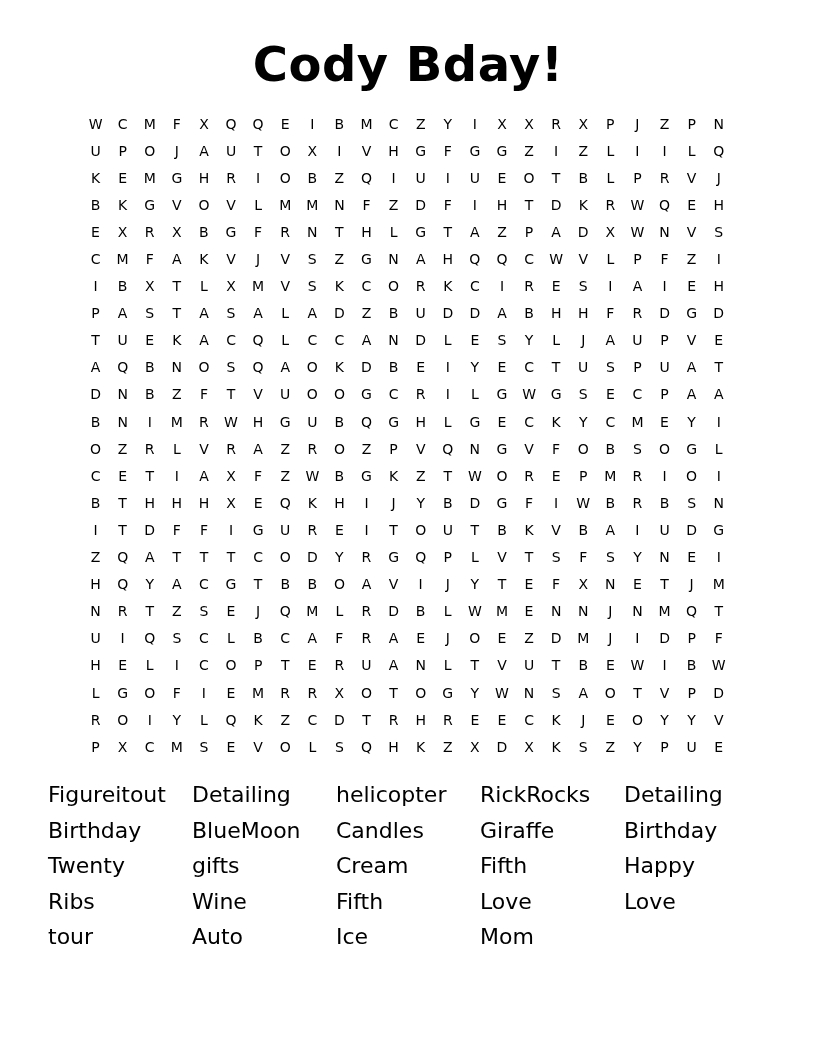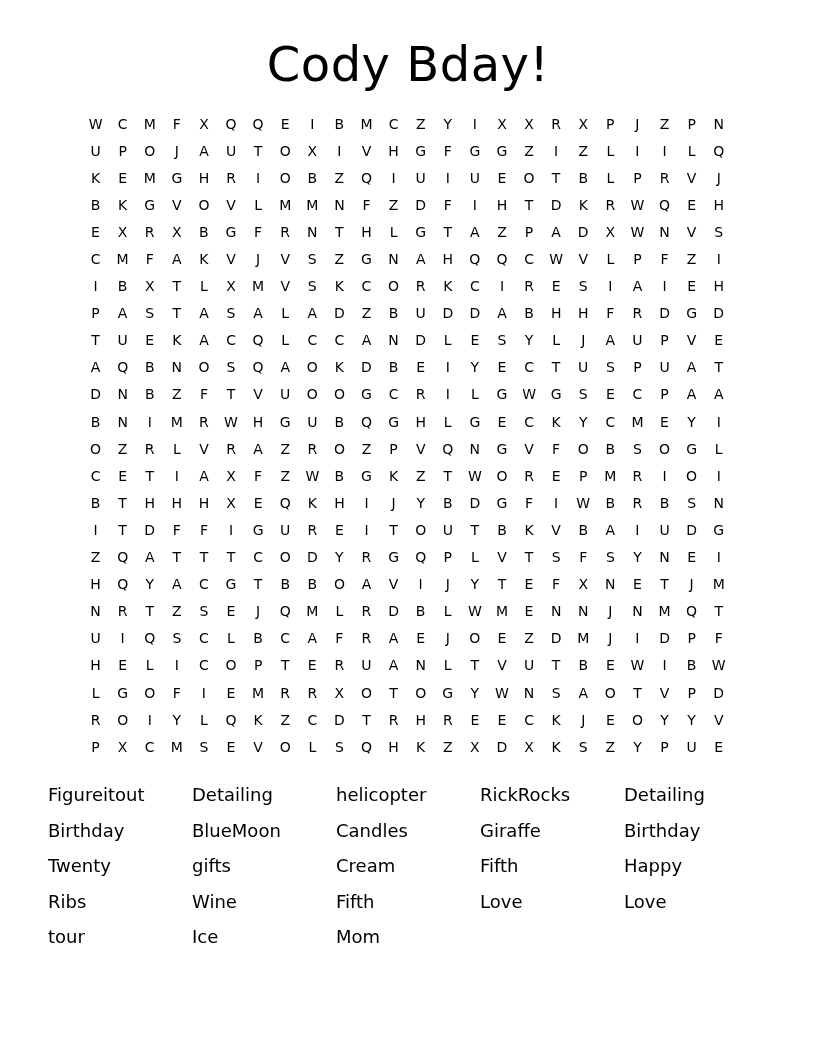--- a/index.html
+++ b/index.html
@@ -1,26 +1,26 @@
 <!DOCTYPE html>
 <html><head>
 <meta charset="utf-8">
 <style>
   html, body { margin:0; padding:0; background:#ffffff; }
   body { width:816px; height:1056px; position:relative; overflow:hidden;
          font-family:"DejaVu Sans","Liberation Sans",sans-serif; color:#000; }
   .title { position:absolute; left:0; top:34px; width:816px; text-align:center;
-           font-size:48px; line-height:60px; font-weight:normal; letter-spacing:0.5px; }
+           font-size:48px; line-height:60px; font-weight:bold; letter-spacing:0.5px; }
   .grid { position:absolute; left:82px; top:110px; }
   .row { display:flex; height:27.1px; }
   .cell { width:27.1px; height:27.1px; display:flex; align-items:center; justify-content:center;
           font-size:14px; line-height:14px; }
   .words { position:absolute; left:48px; top:780px; display:grid;
            grid-template-columns:144px 144px 144px 144px 144px; grid-auto-rows:35.5px; }
-  .word { font-size:18px; line-height:30px; white-space:nowrap; }
+  .word { font-size:22px; line-height:30px; white-space:nowrap; }
 </style>
 </head>
 <body>
 
 <div class="title">Cody Bday!</div>
 
 <div class="grid" id="grid">
     <div class="row">
       <div class="cell">W</div>
       <div class="cell">C</div>
@@ -662,15 +662,16 @@
     <div class="word">gifts</div>
     <div class="word">Cream</div>
     <div class="word">Fifth</div>
     <div class="word">Happy</div>
     <div class="word">Ribs</div>
     <div class="word">Wine</div>
     <div class="word">Fifth</div>
     <div class="word">Love</div>
     <div class="word">Love</div>
     <div class="word">tour</div>
+    <div class="word">Auto</div>
     <div class="word">Ice</div>
     <div class="word">Mom</div>
   </div>
 
 </body></html>

